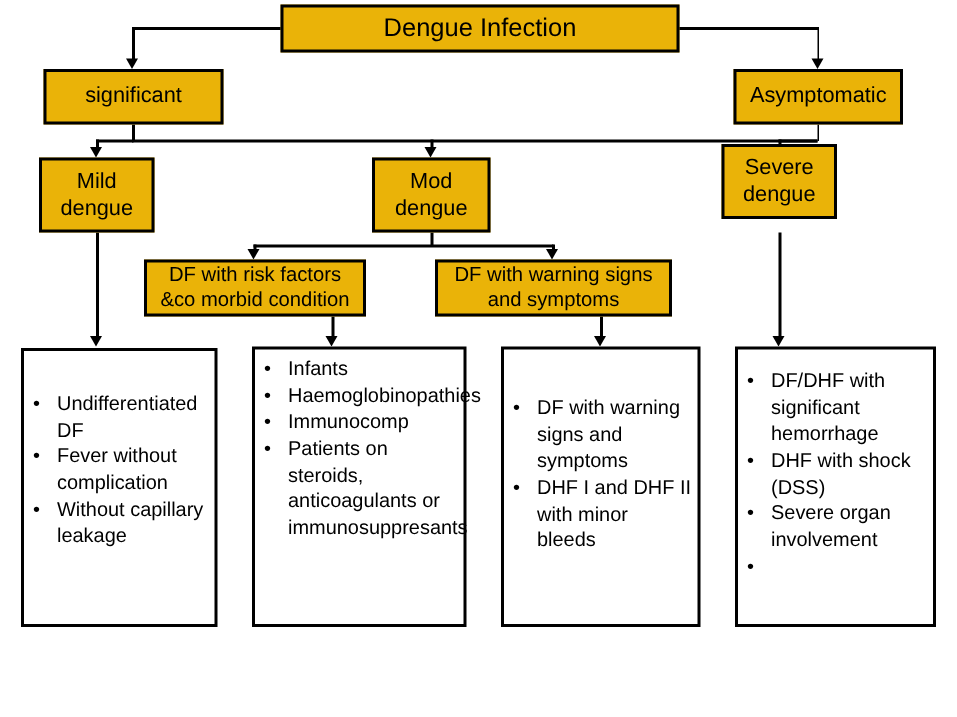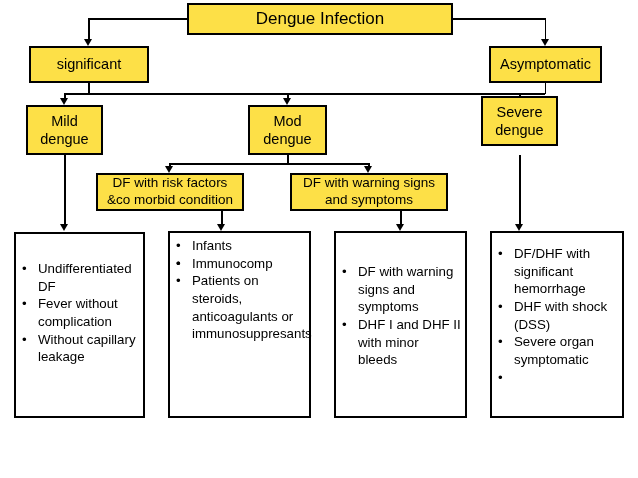--- a/index.html
+++ b/index.html
@@ -13,21 +13,21 @@
     height: 478px;
     background: #ffffff;
     font-family: "Liberation Sans", sans-serif;
     overflow: hidden;
   }
 
   
   .node {
     position: absolute;
     box-sizing: border-box;
-    background: #fde047;
+    background: #eab308;
     border: 2px solid #000000;
     display: flex;
     align-items: center;
     justify-content: center;
     text-align: center;
     color: #000000;
     line-height: 1.25;
     z-index: 3;
   }
 
@@ -233,35 +233,35 @@
     <ul>
       <li><span class="bullet">•</span><span>Undifferentiated DF</span></li>
       <li><span class="bullet">•</span><span>Fever without complication</span></li>
       <li><span class="bullet">•</span><span>Without capillary leakage</span></li>
     </ul>
   </div>
 
   <div class="leaf" id="leaf-risk">
     <ul>
       <li><span class="bullet">•</span><span>Infants</span></li>
-      <li><span class="bullet">•</span></li>
+      <li><span class="bullet">•</span><span>Haemoglobinopathies</span></li>
       <li><span class="bullet">•</span><span>Immunocomp</span></li>
       <li><span class="bullet">•</span><span>Patients on steroids, anticoagulants or immunosuppresants</span></li>
     </ul>
   </div>
 
   <div class="leaf" id="leaf-warn">
     <ul>
       <li><span class="bullet">•</span><span>DF with warning signs and symptoms</span></li>
       <li><span class="bullet">•</span><span>DHF I and DHF II with minor bleeds</span></li>
     </ul>
   </div>
 
   <div class="leaf" id="leaf-severe">
     <ul>
       <li><span class="bullet">•</span><span>DF/DHF with significant hemorrhage</span></li>
       <li><span class="bullet">•</span><span>DHF with shock (DSS)</span></li>
-      <li><span class="bullet">•</span><span>Severe organ symptomatic</span></li>
+      <li><span class="bullet">•</span><span>Severe organ involvement</span></li>
       <li><span class="bullet">•</span></li>
     </ul>
   </div>
 
 </div>
 
 </body></html>

